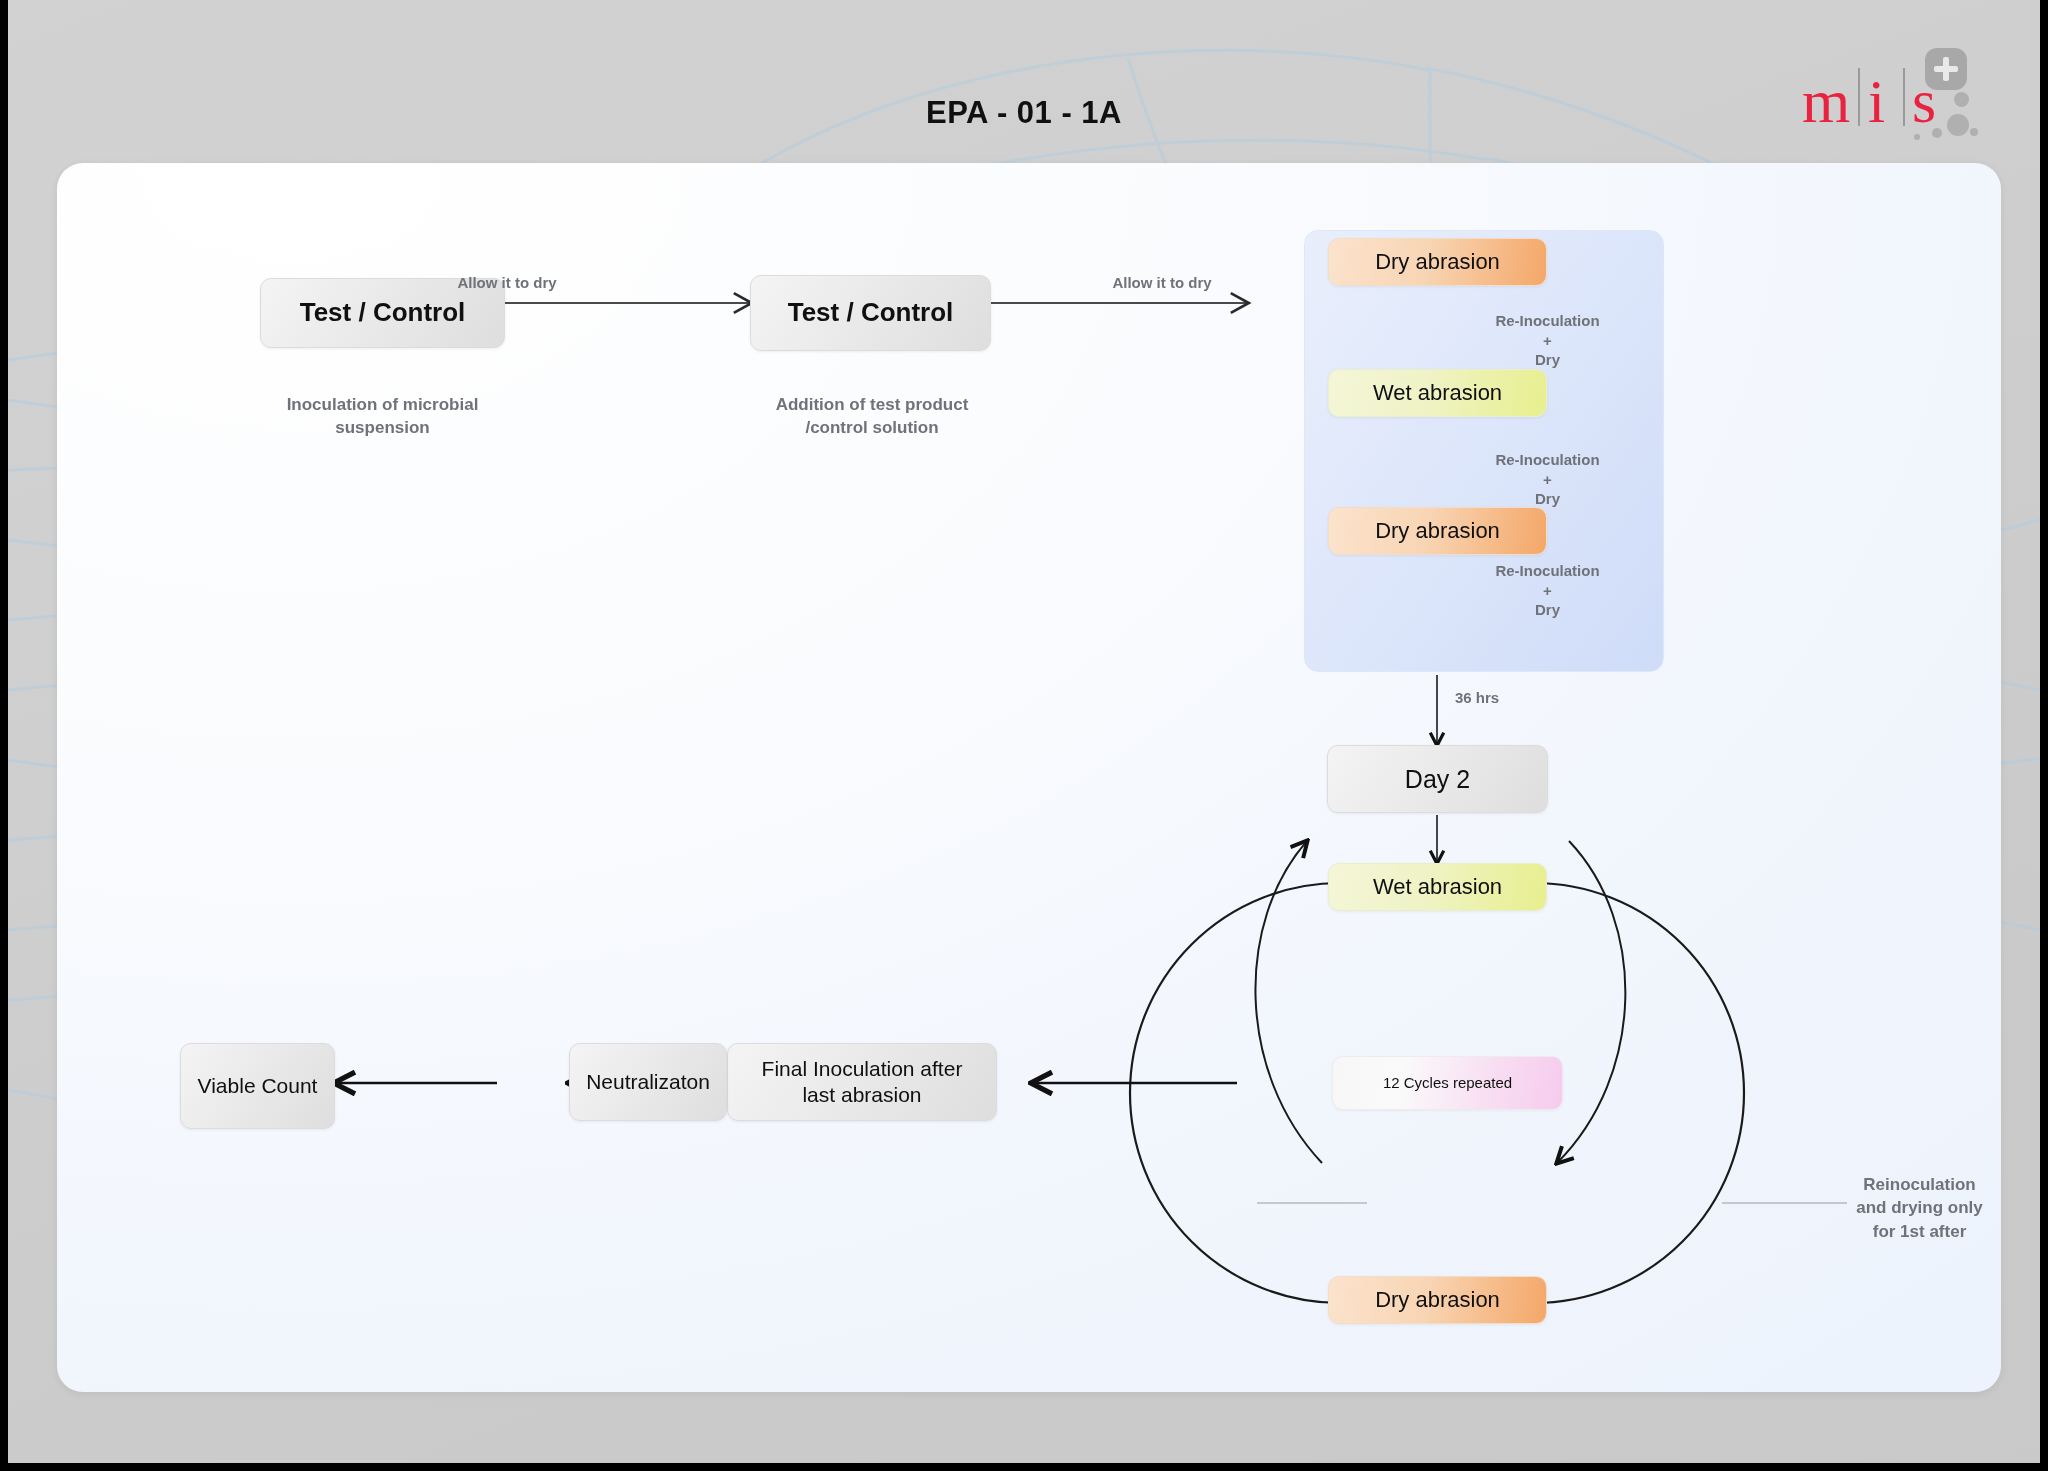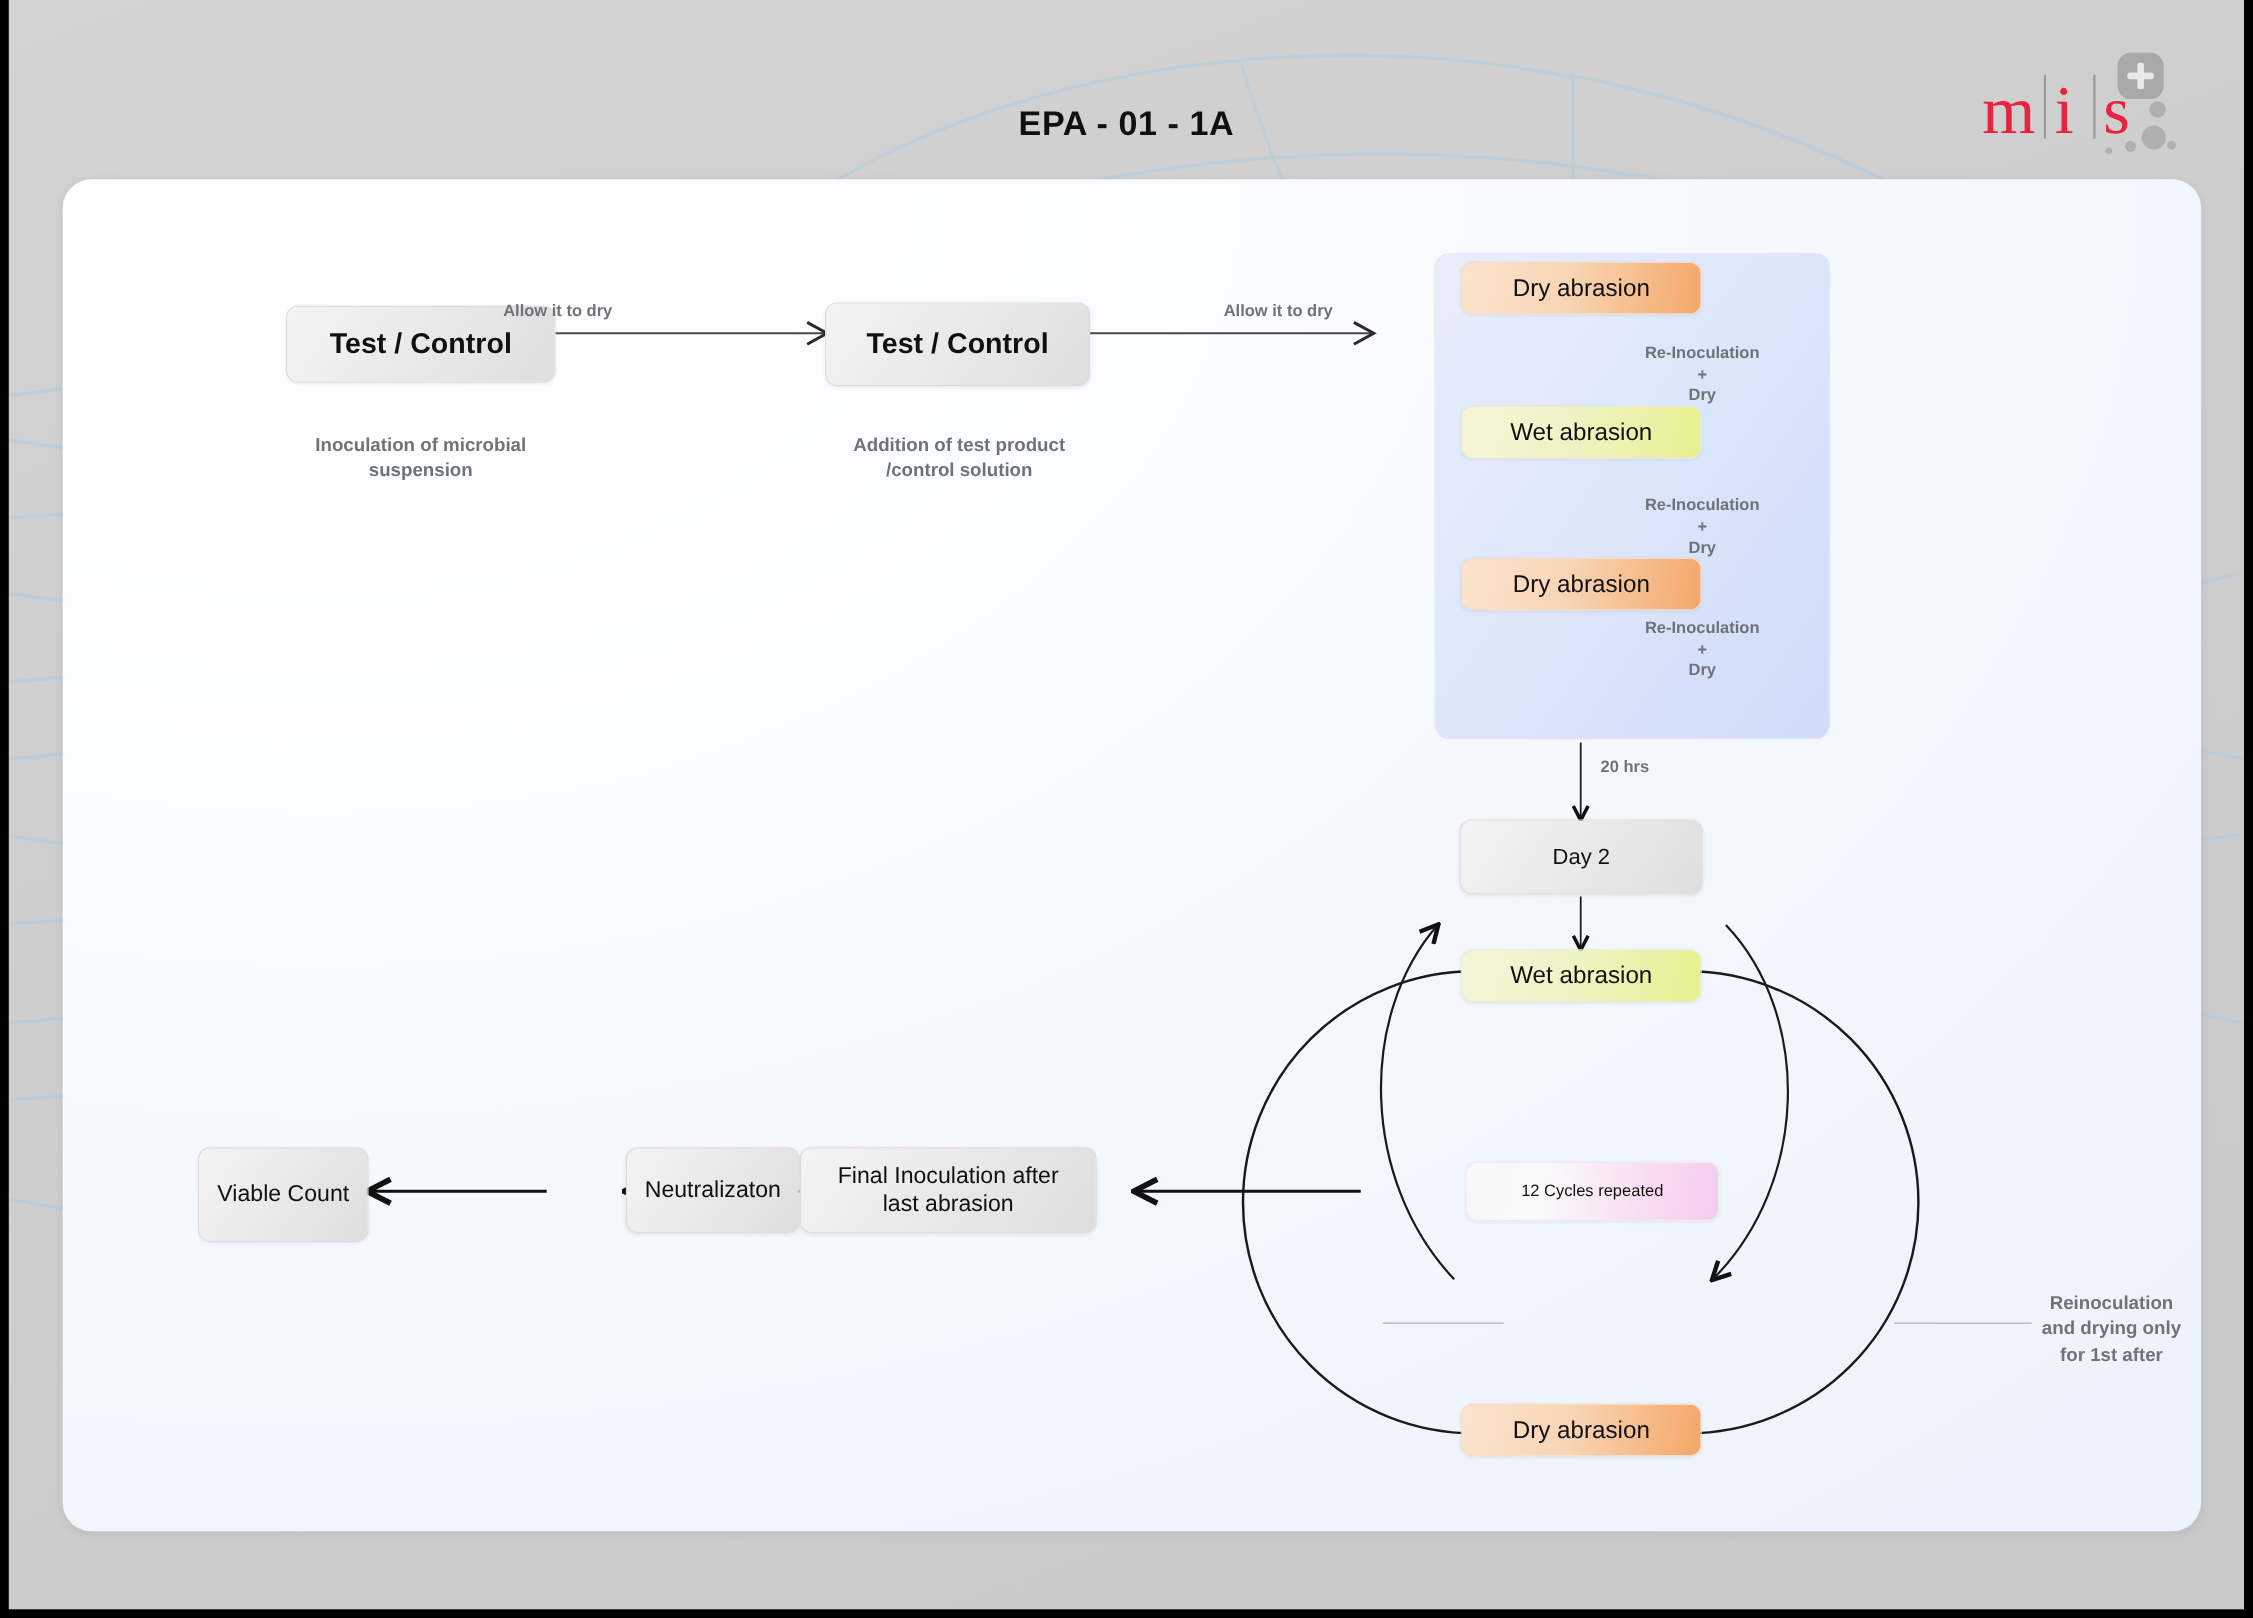--- a/index.html
+++ b/index.html
@@ -284,23 +284,23 @@
 +
 Dry</div>
 
     <div class="node node-dry" style="left:1271px; top:344px; width:219px; height:48px; font-size:22px;">
       <span>Dry abrasion</span>
     </div>
     <div class="edge-label" style="left:1398px; top:398px; width:185px; white-space:pre-line;">Re-Inoculation
 +
 Dry</div>
 
-    <div class="edge-label" style="left:1398px; top:525px; width:140px; text-align:left;">20 hrs</div>
-
-    <div class="node node-gray" style="left:1270px; top:582px; width:221px; height:68px; font-size:20px;">
+    <div class="edge-label" style="left:1398px; top:525px; width:140px; text-align:left;">36 hrs</div>
+
+    <div class="node node-gray" style="left:1270px; top:582px; width:221px; height:68px; font-size:25px;">
       <span>Day 2</span>
     </div>
 
     <div class="node node-wet" style="left:1271px; top:700px; width:219px; height:48px; font-size:22px;">
       <span>Wet abrasion</span>
     </div>
 
     <div class="node node-cycles" style="left:1275px; top:893px; width:231px; height:54px; font-size:15px;">
       <span>12 Cycles repeated</span>
     </div>

